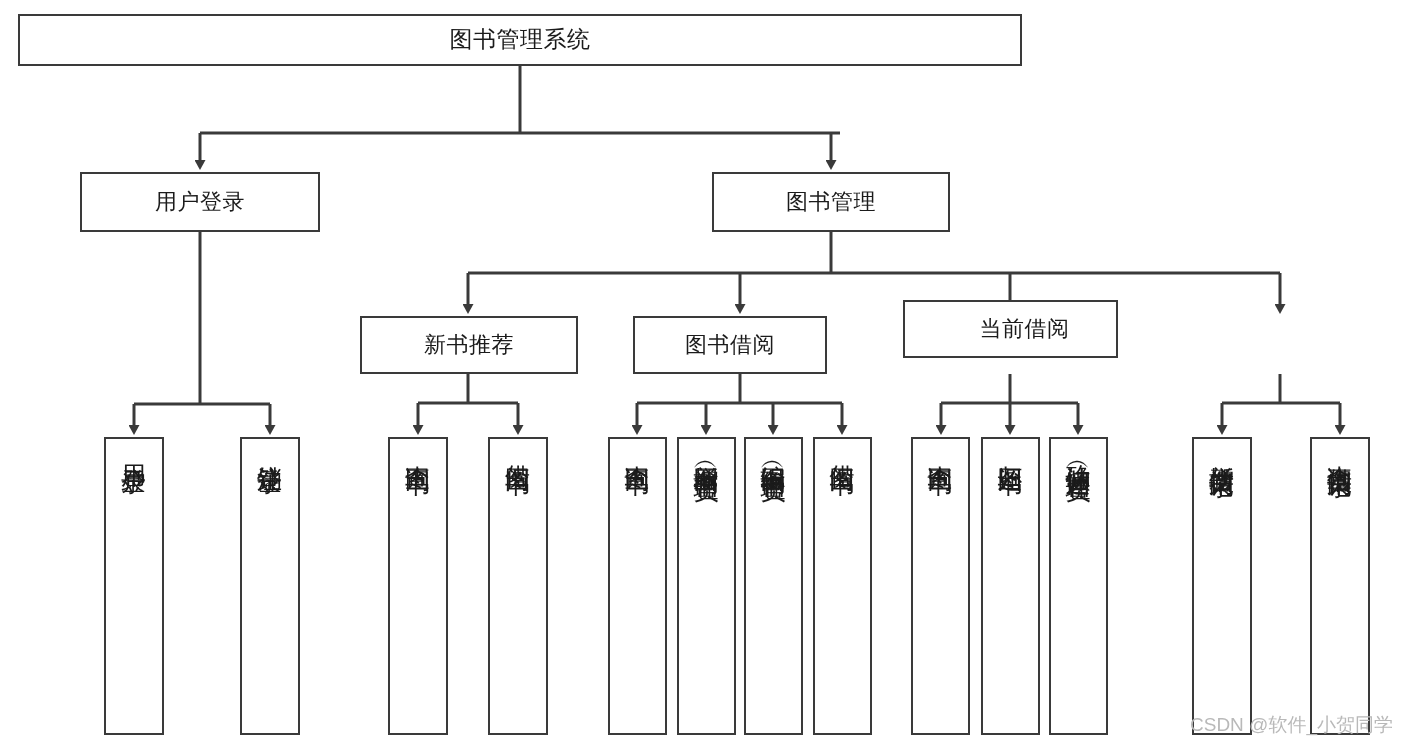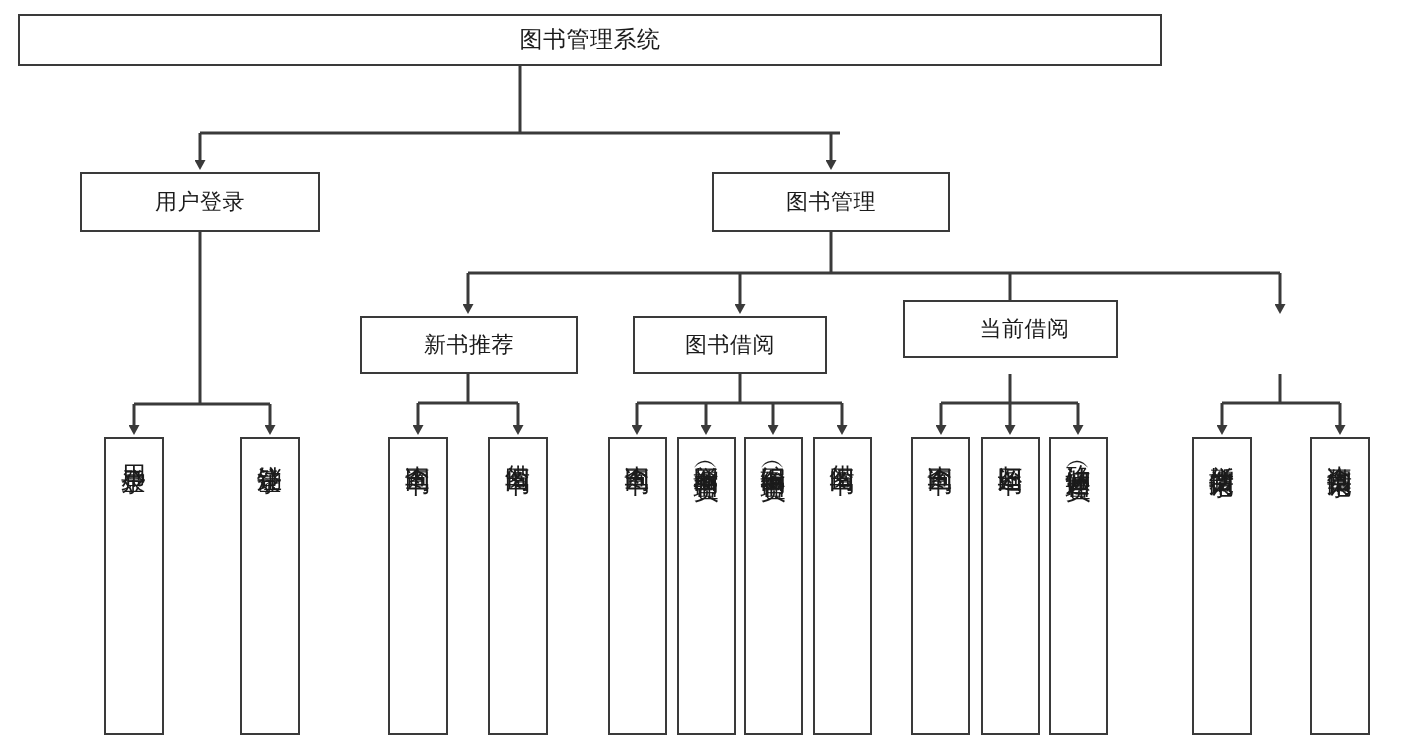--- a/index.html
+++ b/index.html
@@ -115,21 +115,21 @@
       <path d="M1010,403 L1010,426" marker-end="url(#arw)"></path>
       <path d="M1078,403 L1078,426" marker-end="url(#arw)"></path>
 
       <path d="M1280,374 L1280,403"></path>
       <path d="M1222,403 L1340,403"></path>
       <path d="M1222,403 L1222,426" marker-end="url(#arw)"></path>
       <path d="M1340,403 L1340,426" marker-end="url(#arw)"></path>
     </g>
   </svg>
 
-  <div class="node horiz root" style="left:18px; top:14px; width:1144px; height:52px;">
+  <div class="node horiz root" style="left:18px; top:14px; width:1004px; height:52px;">
     <span class="lbl">图书管理系统</span>
   </div>
 
   <div class="node horiz" style="left:80px; top:172px; width:240px; height:60px;">
     <span class="lbl">用户登录</span>
   </div>
   <div class="node horiz" style="left:712px; top:172px; width:238px; height:60px;">
     <span class="lbl">图书管理</span>
   </div>
 
@@ -180,14 +180,15 @@
     <span class="lbl">确认归还（管理员）</span>
   </div>
 
   <div class="node vert" style="left:1192px; top:437px; width:60px; height:298px;">
     <span class="lbl">新增借阅记录</span>
   </div>
   <div class="node vert" style="left:1310px; top:437px; width:60px; height:298px;">
     <span class="lbl">查询借阅记录</span>
   </div>
 
+  <div class="watermark">CSDN @软件_小贺同学</div>
 
 </div>
 
 </body></html>

